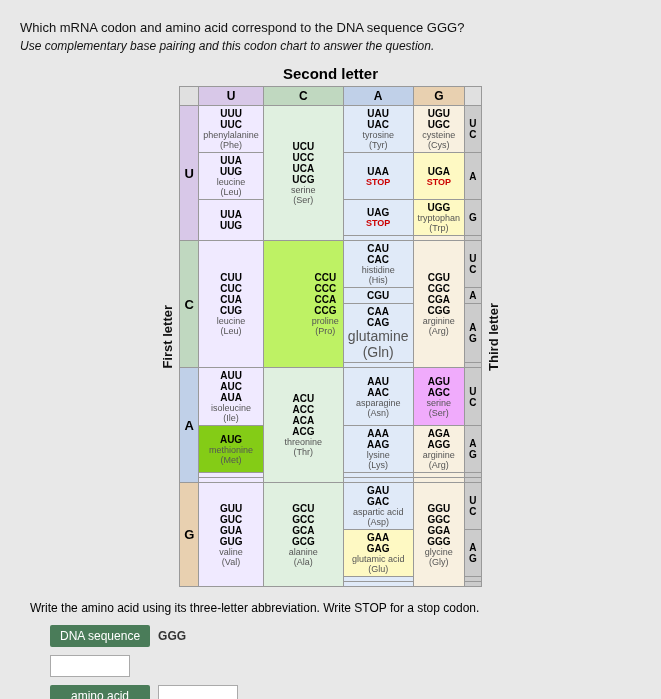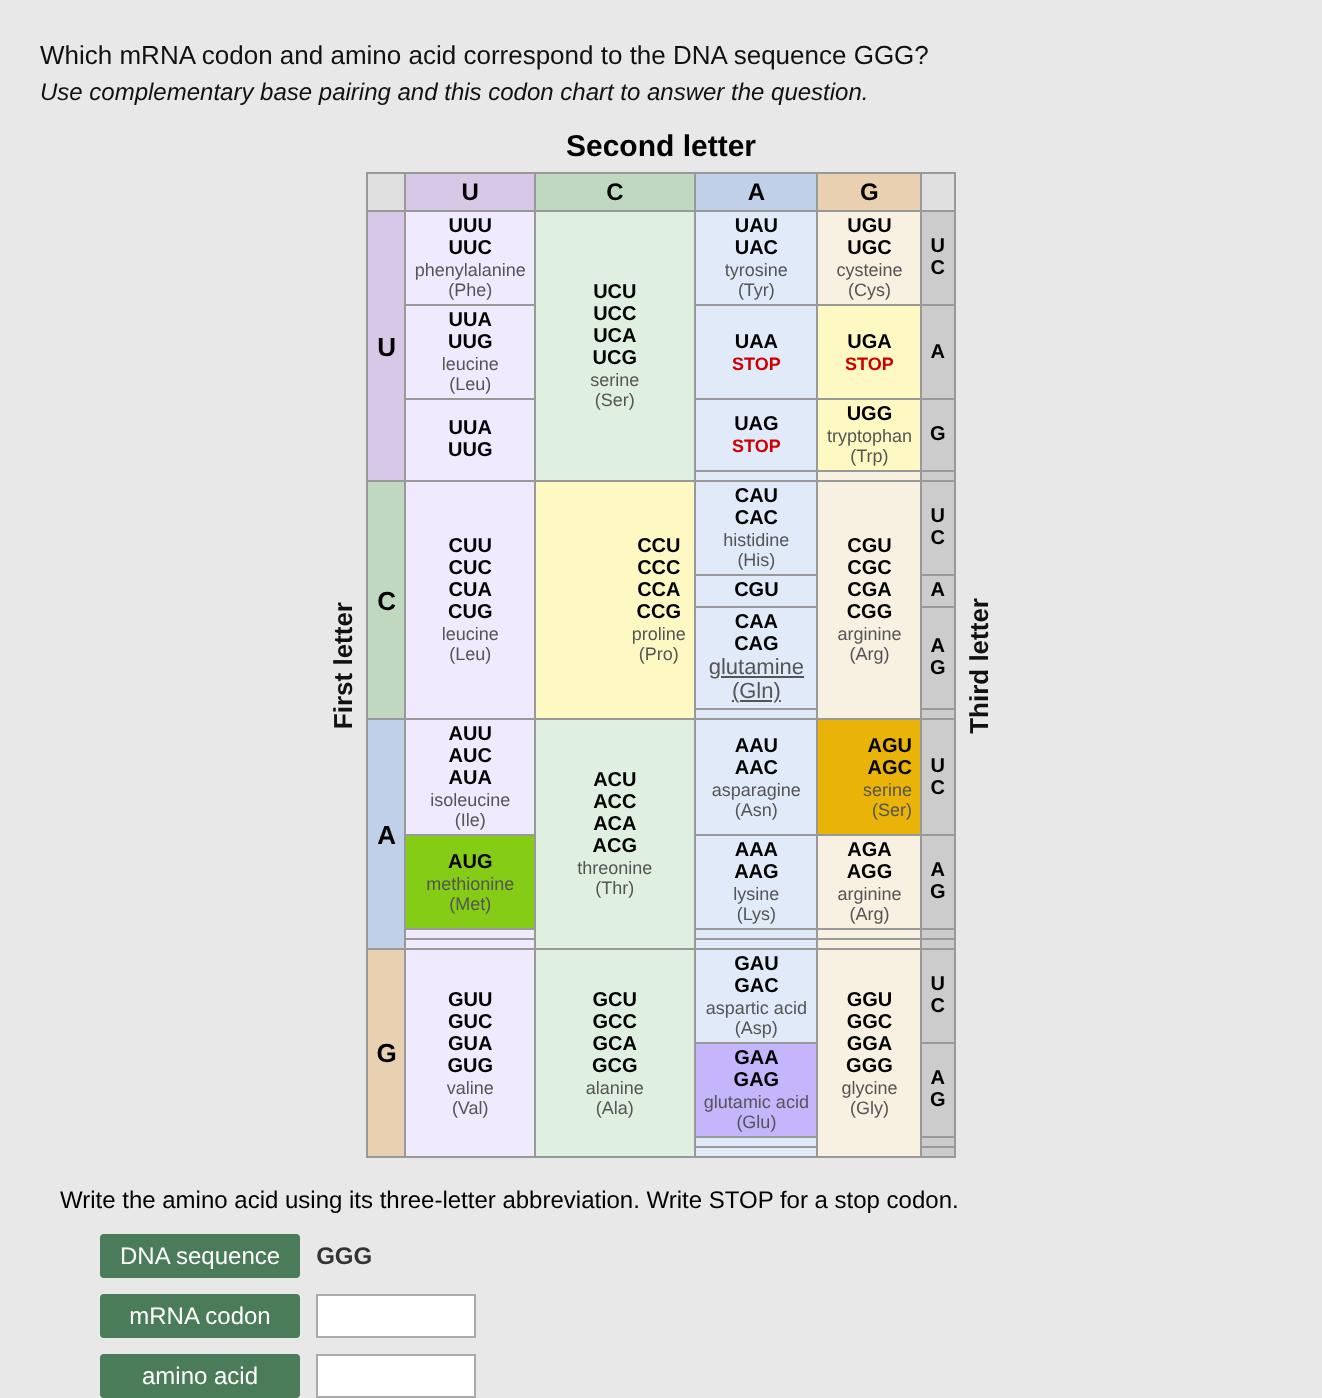--- a/index.html
+++ b/index.html
@@ -191,21 +191,21 @@
             <td style="background:#f8f0e0;"></td>
             <td style="font-size:10px; background:#ccc; text-align:center; font-weight:bold;"></td>
           </tr>
 
           <tr>
             <td class="first-col" rowspan="4" style="background:#c0d8c0;">C</td>
             <td style="background:#f0eaff; font-size:10px;" rowspan="4">
               <div><b>CUU</b><br><b>CUC</b><br><b>CUA</b><br><b>CUG</b></div>
               <div style="font-size:9px; color:#555;">leucine<br>(Leu)</div>
             </td>
-            <td style="background:#fef9c3; font-size:10px;padding-left:48px;" rowspan="4">
+            <td style="background:#bef264; font-size:10px;padding-left:48px;" rowspan="4">
               <div><b>CCU</b><br><b>CCC</b><br><b>CCA</b><br><b>CCG</b></div>
               <div style="font-size:9px; color:#555;">proline<br>(Pro)</div>
             </td>
             <td style="background:#e0eaf8; font-size:10px;">
               <div><b>CAU</b><br><b>CAC</b></div>
               <div style="font-size:9px; color:#555;">histidine<br>(His)</div>
             </td>
             <td style="background:#f8f0e0; font-size:10px;" rowspan="4">
               <div><b>CGU</b><br><b>CGC</b><br><b>CGA</b><br><b>CGG</b></div>
               <div style="font-size:9px; color:#555;">arginine<br>(Arg)</div>
@@ -214,21 +214,21 @@
           </tr>
           <tr>
             <td style="background:#e0eaf8; font-size:10px;">
               <div><b>CGU</b></div>
             </td>
             <td style="font-size:10px; background:#ccc; text-align:center; font-weight:bold;">A</td>
           </tr>
           <tr>
             <td style="background:#e0eaf8; font-size:10px;">
               <div><b>CAA</b><br><b>CAG</b></div>
-              <div style="font-size:11px; color:#555;text-decoration:underline;">glutamine<br>(Gln)</div>
+              <div style="font-size:14px; color:#555;">glutamine<br>(Gln)</div>
             </td>
             <td style="font-size:10px; background:#ccc; text-align:center; font-weight:bold;">A<br>G</td>
           </tr>
           <tr>
             <td style="background:#e0eaf8; font-size:10px;"></td>
             <td style="font-size:10px; background:#ccc; text-align:center; font-weight:bold;"></td>
           </tr>
 
           <tr>
             <td class="first-col" rowspan="4" style="background:#c0d0e8;">A</td>
@@ -237,21 +237,21 @@
               <div style="font-size:9px; color:#555;">isoleucine<br>(Ile)</div>
             </td>
             <td style="background:#e0f0e0; font-size:10px;" rowspan="4">
               <div><b>ACU</b><br><b>ACC</b><br><b>ACA</b><br><b>ACG</b></div>
               <div style="font-size:9px; color:#555;">threonine<br>(Thr)</div>
             </td>
             <td style="background:#e0eaf8; font-size:10px;">
               <div><b>AAU</b><br><b>AAC</b></div>
               <div style="font-size:9px; color:#555;">asparagine<br>(Asn)</div>
             </td>
-            <td style="background:#eab308; font-size:10px;text-align:right;">
+            <td style="background:#f0abfc; font-size:10px;">
               <div><b>AGU</b><br><b>AGC</b></div>
               <div style="font-size:9px; color:#555;">serine<br>(Ser)</div>
             </td>
             <td style="font-size:10px; background:#ccc; text-align:center; font-weight:bold;">U<br>C</td>
           </tr>
           <tr>
             <td style="background:#84cc16; font-size:10px;">
               <div><b>AUG</b></div>
               <div style="font-size:9px; color:#555;">methionine<br>(Met)</div>
             </td>
@@ -292,21 +292,21 @@
               <div><b>GAU</b><br><b>GAC</b></div>
               <div style="font-size:9px; color:#555;">aspartic acid<br>(Asp)</div>
             </td>
             <td style="background:#f8f0e0; font-size:10px;" rowspan="4">
               <div><b>GGU</b><br><b>GGC</b><br><b>GGA</b><br><b>GGG</b></div>
               <div style="font-size:9px; color:#555;">glycine<br>(Gly)</div>
             </td>
             <td style="font-size:10px; background:#ccc; text-align:center; font-weight:bold;">U<br>C</td>
           </tr>
           <tr>
-            <td style="background:#c4b5fd; font-size:10px;">
+            <td style="background:#fef9c3; font-size:10px;">
               <div><b>GAA</b><br><b>GAG</b></div>
               <div style="font-size:9px; color:#555;">glutamic acid<br>(Glu)</div>
             </td>
             <td style="font-size:10px; background:#ccc; text-align:center; font-weight:bold;">A<br>G</td>
           </tr>
           <tr>
             <td style="background:#e0eaf8;"></td>
             <td style="font-size:10px; background:#ccc;"></td>
           </tr>
           <tr>
@@ -321,20 +321,19 @@
 </div>
 
 <p style="font-size:12px; margin-bottom:10px; padding-left:10px;">Write the amino acid using its three-letter abbreviation. Write STOP for a stop codon.</p>
 
 <div class="form-section">
   <div class="form-row">
     <div class="form-label">DNA sequence</div>
     <span class="form-value">GGG</span>
   </div>
   <div class="form-row">
-    <div class="form-label">mRNA codon</div>
     <input class="form-input" type="text" placeholder="" style="">
   </div>
   <div class="form-row">
     <div class="form-label">amino acid</div>
     <input class="form-input" type="text" placeholder="" style="">
   </div>
 </div>
 
 </body></html>

